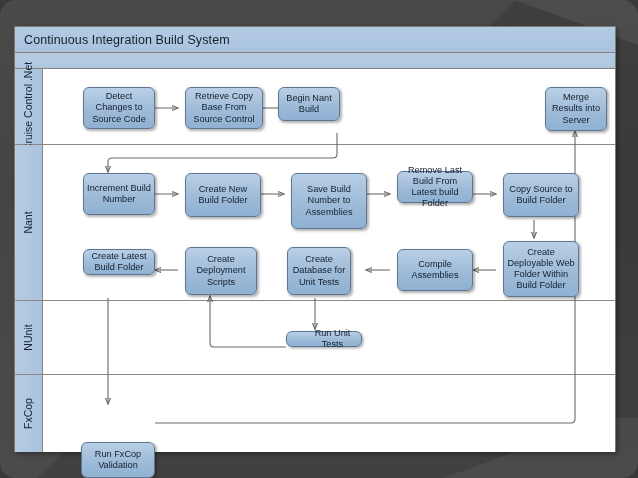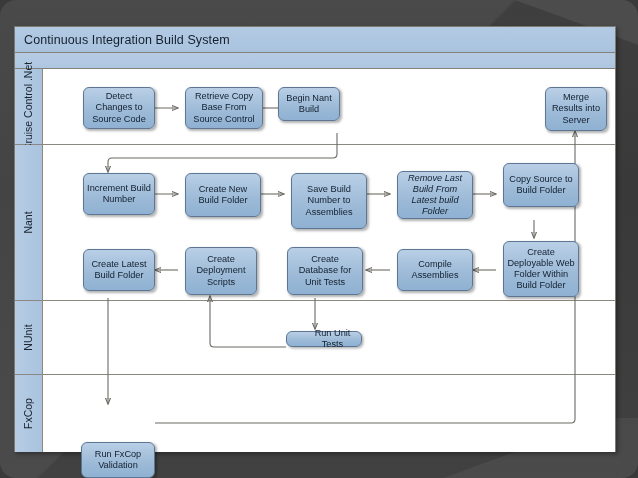--- a/index.html
+++ b/index.html
@@ -227,26 +227,26 @@
     </svg>
 
     <div class="node" style="left:68px;  top:60px;  width:72px; height:42px;">Detect Changes to Source Code</div>
     <div class="node" style="left:170px; top:60px;  width:78px; height:42px;">Retrieve Copy Base From Source Control</div>
     <div class="node" style="left:263px; top:60px;  width:62px; height:34px;">Begin Nant Build</div>
     <div class="node" style="left:530px; top:60px;  width:62px; height:44px;">Merge Results into Server</div>
 
     <div class="node" style="left:68px;  top:146px; width:72px; height:42px;">Increment Build Number</div>
     <div class="node" style="left:170px; top:146px; width:76px; height:44px;">Create New Build Folder</div>
     <div class="node" style="left:276px; top:146px; width:76px; height:56px;">Save Build Number to Assemblies</div>
-    <div class="node" style="left:382px; top:144px; width:76px; height:48px;font-style:italic;">Remove Last Build From Latest build Folder</div>
-    <div class="node" style="left:488px; top:136px; width:76px; height:44px;">Copy Source to Build Folder</div>
-
-    <div class="node" style="left:68px;  top:222px; width:72px; height:42px;">Create Latest Build Folder</div>
+    <div class="node" style="left:382px; top:144px; width:76px; height:32px;">Remove Last Build From Latest build Folder</div>
+    <div class="node" style="left:488px; top:146px; width:76px; height:44px;">Copy Source to Build Folder</div>
+
+    <div class="node" style="left:68px;  top:222px; width:72px; height:26px;">Create Latest Build Folder</div>
     <div class="node" style="left:170px; top:220px; width:72px; height:48px;">Create Deployment Scripts</div>
-    <div class="node" style="left:272px; top:220px; width:76px; height:48px;">Create Database for Unit Tests</div>
+    <div class="node" style="left:272px; top:220px; width:64px; height:48px;">Create Database for Unit Tests</div>
     <div class="node" style="left:382px; top:222px; width:76px; height:42px;">Compile Assemblies</div>
     <div class="node" style="left:488px; top:214px; width:76px; height:56px;">Create Deployable Web Folder Within Build Folder</div>
 
     <div class="node" style="left:271px; top:304px; width:76px; height:16px;padding-left:20px;">Run Unit Tests</div>
 
     <div class="node" style="left:66px;  top:379px; width:74px; height:36px;margin-top:36px;">Run FxCop Validation</div>
 
   </div>
 </div>
 

